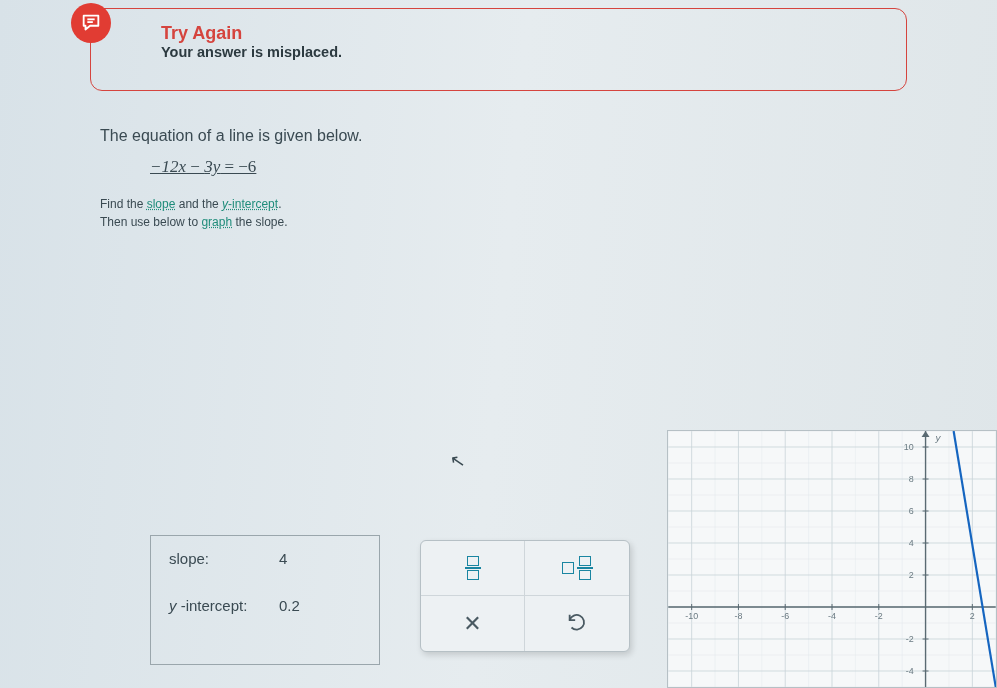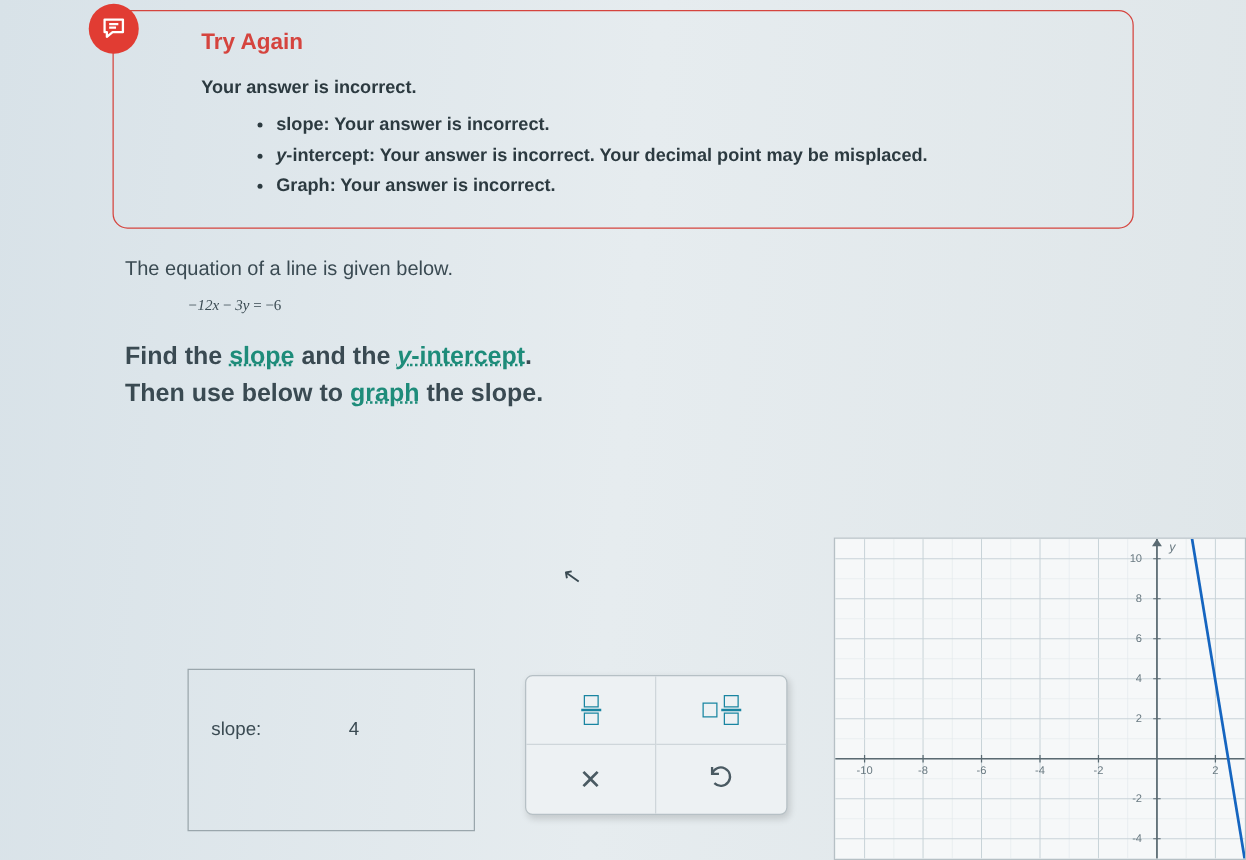--- a/index.html
+++ b/index.html
@@ -21,37 +21,37 @@
     background: rgba(255,255,255,0.0);
   }
   .feedback-icon {
     position: absolute;
     left: -20px; top: -6px;
     width: 40px; height: 40px;
     border-radius: 50%;
     background: #e13c33;
     display: flex; align-items: center; justify-content: center;
   }
-  .feedback-title { color: #d5443e; font-weight: bold; font-size: 18px; margin-bottom: 18px; }
+  .feedback-title { color: #d5443e; font-weight: bold; font-size: 18px; margin-bottom: 0; }
   .feedback-sub { font-weight: bold; font-size: 14.5px; margin-bottom: 10px; color: #2c3a40;}
   .feedback-box ul { list-style: disc; margin-left: 60px; }
   .feedback-box li { font-size: 14.5px; font-weight: bold; color: #2c3a40; line-height: 1.7; }
   .feedback-box li .ital { font-style: italic; font-weight: bold; }
 
-  .problem { margin: 24px 0 0 100px; font-size: 16px; color: #3a4a52; }
-  .equation { margin: 12px 0 18px 50px; font-family: "Times New Roman", serif; font-size: 12px; }
-  .instr { font-size: 20px; line-height: 1.5; font-weight: bold; }
+  .problem { margin: 36px 0 0 100px; font-size: 16px; color: #3a4a52; }
+  .equation { margin: 12px 0 18px 50px; font-family: "Times New Roman", serif; font-size: 17px; text-decoration: underline; }
+  .instr { font-size: 12px; line-height: 1.5; }
   .term { color: #1e8c7a; text-decoration: underline dotted; cursor: pointer; }
 
   .answer-box {
     position: absolute;
     left: 150px; top: 535px;
     width: 230px; height: 130px;
     border: 1px solid #9aa6ac;
-    padding: 39px 18px;
+    padding: 14px 18px;
     font-size: 15px;
   }
   .answer-box .row { display: flex; align-items: center; margin-bottom: 30px; }
   .answer-box .lab { width: 110px; }
   .answer-box .ital { font-style: italic; }
 
   .toolbox {
     position: absolute;
     left: 420px; top: 540px;
     width: 210px;
@@ -99,26 +99,21 @@
 
 <div class="feedback-box">
   <div class="feedback-icon">
     <svg width="22" height="22" viewBox="0 0 24 24">
       <path d="M4 4h16v11H11l-5 4v-4H4z" fill="none" stroke="#fff" stroke-width="2" stroke-linejoin="round"></path>
       <line x1="8" y1="8" x2="16" y2="8" stroke="#fff" stroke-width="2"></line>
       <line x1="8" y1="11" x2="14" y2="11" stroke="#fff" stroke-width="2"></line>
     </svg>
   </div>
   <div class="feedback-title">Try Again</div>
-  <div class="feedback-sub">Your answer is incorrect.</div>
-  <ul>
-    <li><span>slope</span><span>: Your answer is incorrect.</span></li>
-    <li><span class="ital">y</span><span>-intercept: Your answer is incorrect. Your decimal point may be misplaced.</span></li>
-    <li><span>Graph</span><span>: Your answer is incorrect.</span></li>
-  </ul>
+  <div class="feedback-sub">Your answer is misplaced.</div>
 </div>
 
 <div class="problem">
   <div>The equation of a line is given below.</div>
   <div class="equation">
     <span style="font-style:italic">−12x</span> − <span style="font-style:italic">3y</span> = −6
   </div>
   <div class="instr">
     <span>Find the </span><span class="term">slope</span><span> and the </span><span class="term"><span style="font-style:italic">y</span><span>-intercept</span></span><span>.</span>
   </div>
@@ -126,20 +121,24 @@
     <span>Then use below to </span><span class="term">graph</span><span> the slope.</span>
   </div>
 </div>
 
 <span class="cursor-arrow">↖</span>
 
 <div class="answer-box">
   <div class="row">
     <span class="lab">slope:</span>
     <span>4</span>
+  </div>
+  <div class="row" style="margin-bottom:0">
+    <span class="lab"><span class="ital">y</span><span> -intercept:</span></span>
+    <span>0.2</span>
   </div>
 </div>
 
 <div class="toolbox">
   <div class="cell">
     <div class="frac">
       <div class="n"></div>
         <div class="bar"></div>
         <div class="d"></div>
     </div>

